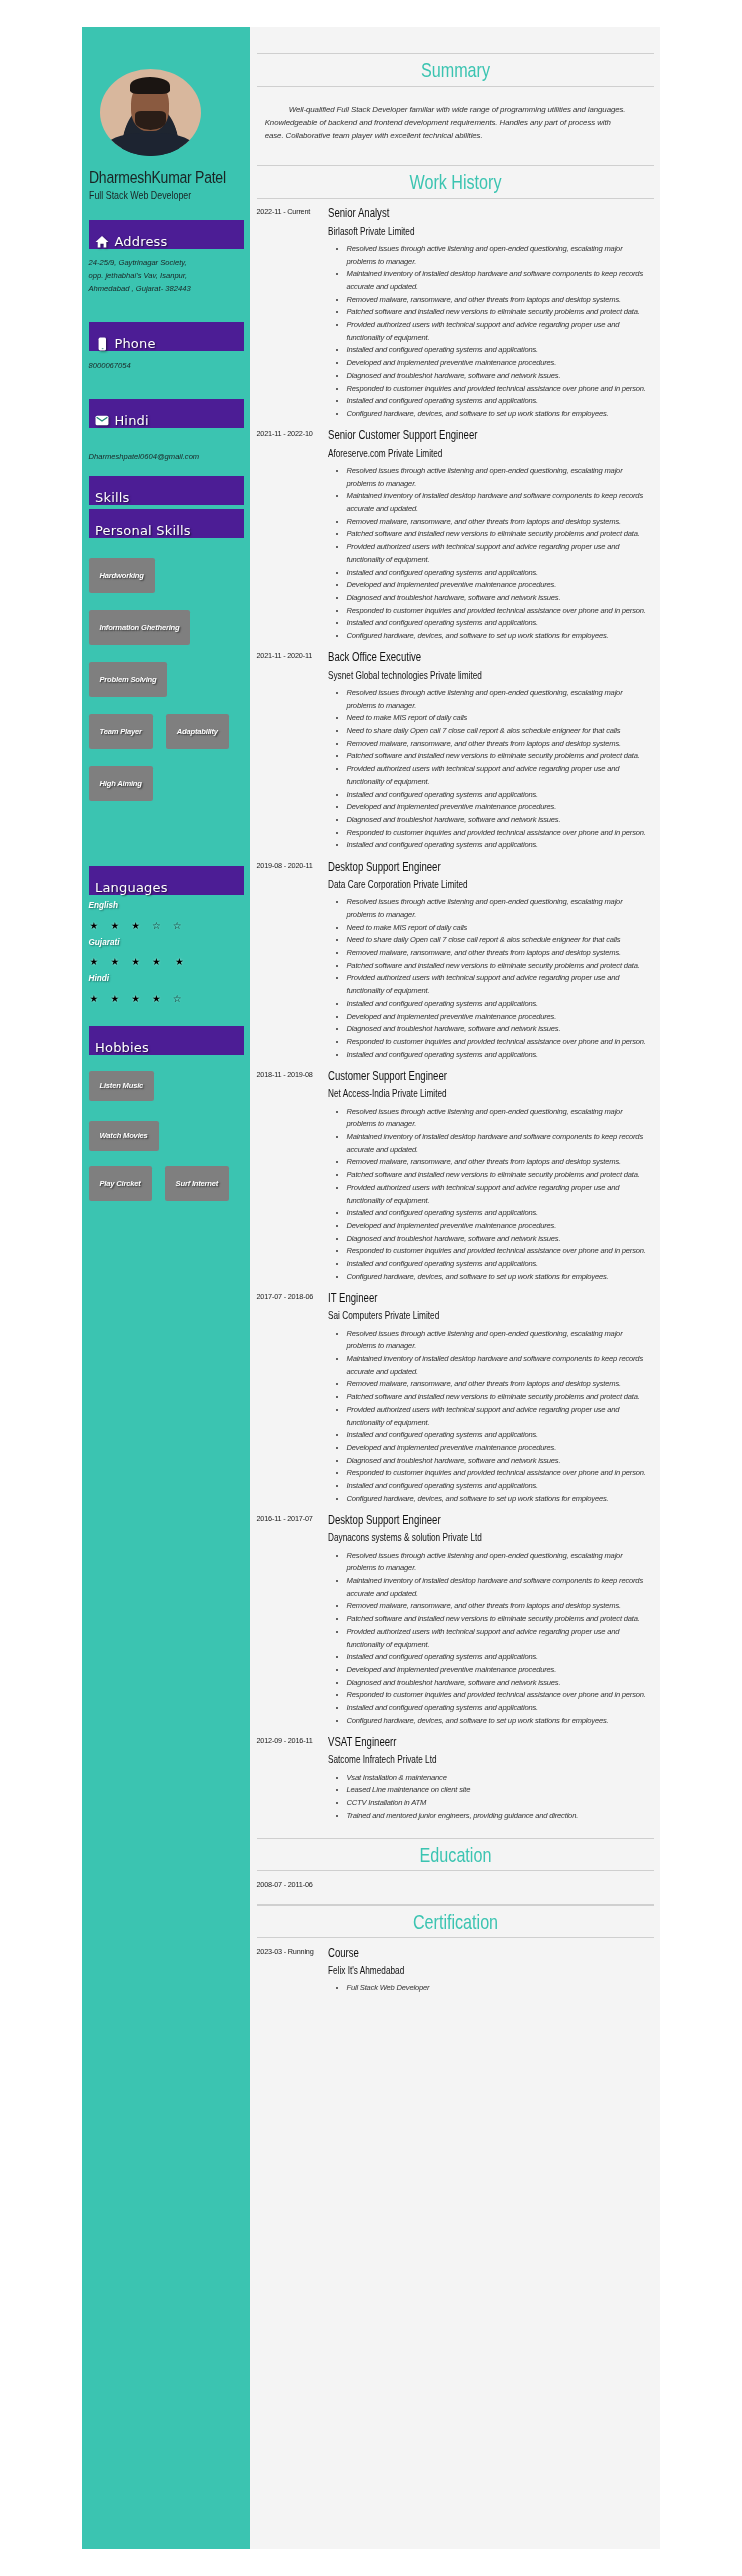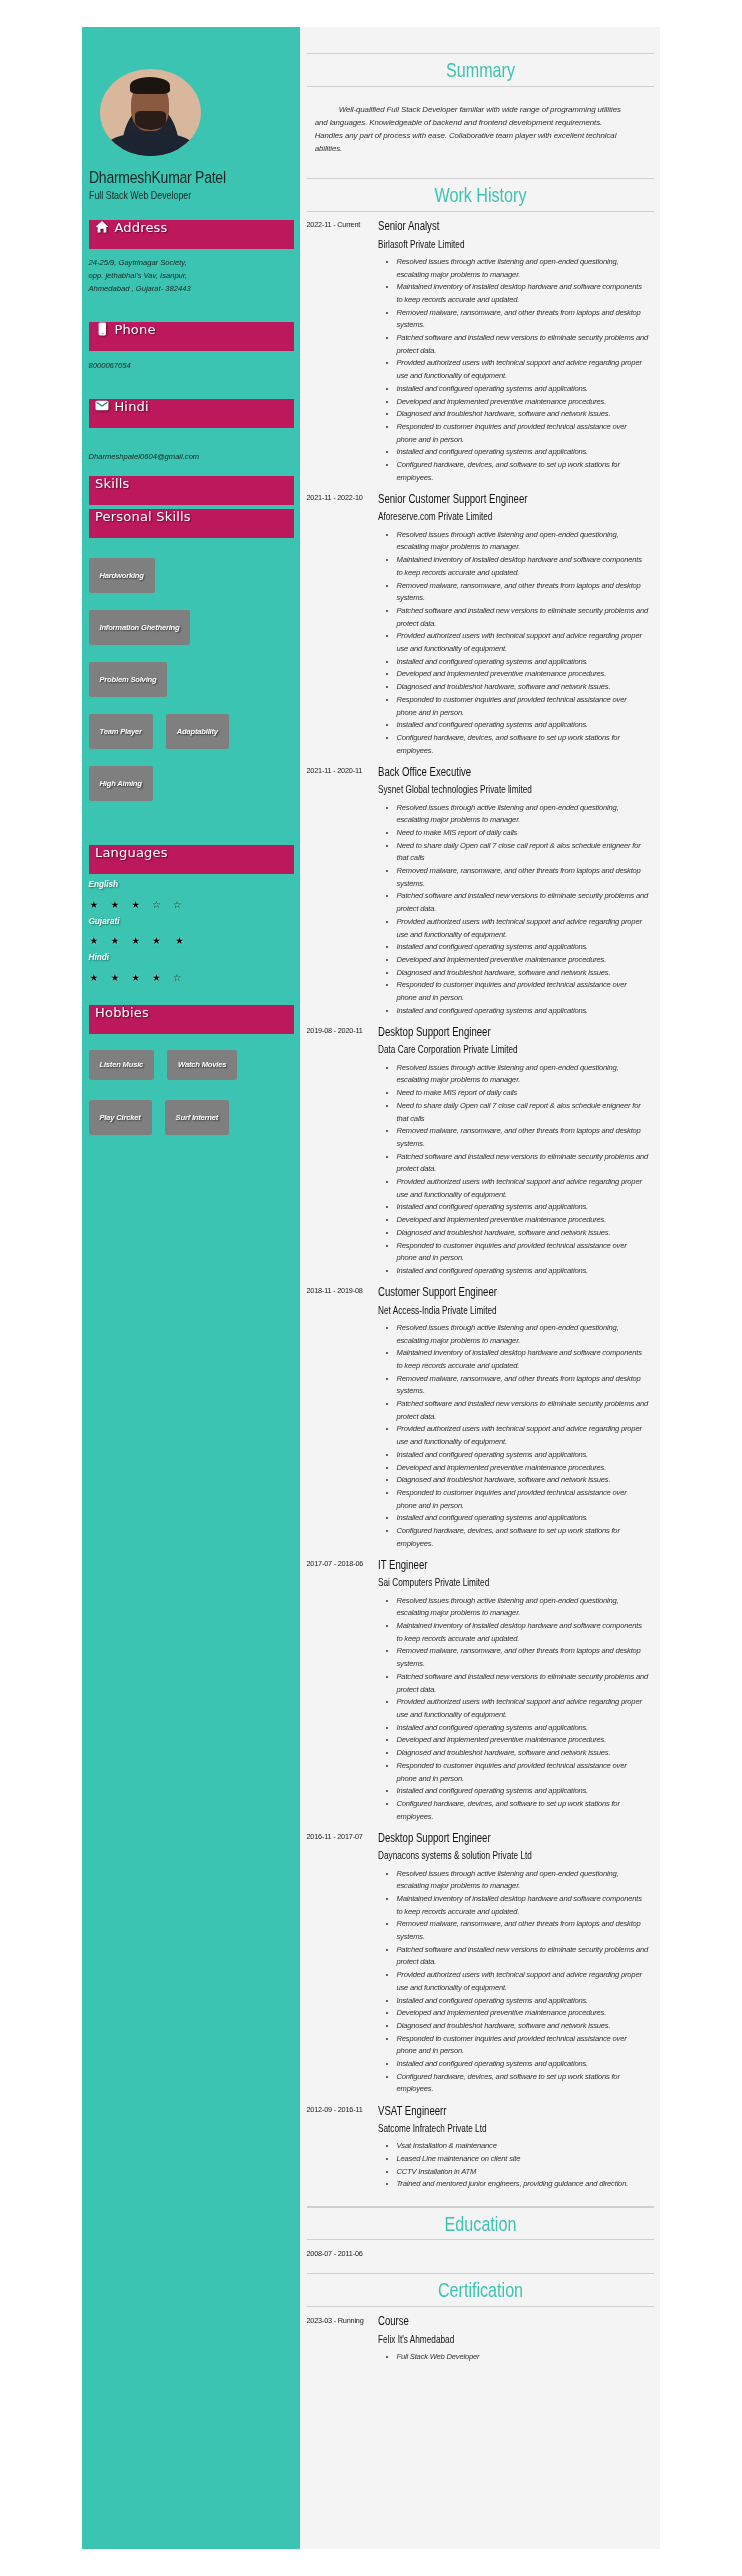--- a/index.html
+++ b/index.html
@@ -4,21 +4,21 @@
 <style>
   * { box-sizing: border-box; margin: 0; padding: 0; }
   html, body { background: #ffffff; }
   body { width: 742px; min-height: 2576px; position: relative; font-family: "Liberation Sans", sans-serif; }
   .resume {
     position: absolute; left: 82px; top: 27px; width: 578px; height: 2522px;
     display: flex;
   }
   
   .sidebar {
-    width: 218px; height: 100%; background: #3bc4b1; padding: 0 6.5px;
+    width: 168px; height: 100%; background: #3bc4b1; padding: 0 6.5px;
     color: #1f2a2a;
   }
   .photo-wrap { padding-top: 42px; padding-left: 11.4px; }
   .photo {
     width: 101px; height: 87px; border-radius: 50%;
     background: radial-gradient(ellipse at 50% 38%, #5a3b2a 0 22%, transparent 23%),
                 radial-gradient(ellipse at 50% 95%, #1e2530 0 40%, transparent 41%),
                 #d8b79d;
     position: relative; overflow: hidden;
   }
@@ -26,21 +26,21 @@
   .photo .hair { position: absolute; left: 30px; top: 7.6px; width: 40px; height: 17.4px; border-radius: 50% 50% 20% 20%; background: #1b1512; }
   .photo .beard { position: absolute; left: 35px; top: 42px; width: 31.5px; height: 18.5px; border-radius: 20% 20% 50% 50%; background: #2a1d17; }
   .photo .shirt { position: absolute; left: 5.4px; top: 64px; width: 90px; height: 38px; border-radius: 40% 40% 0 0; background: #1d2431; }
   .name {
     font-family: "Liberation Sans", sans-serif; font-stretch: condensed;
     font-size: 16.3px; color: #1a2424; margin-top: 12px; letter-spacing: -0.3px; transform: scaleX(0.86); transform-origin: left;
     white-space: nowrap;
   }
   .role { font-size: 10.3px; color: #1a2424; margin-top: 3.3px; transform: scaleX(0.86); transform-origin: left; white-space: nowrap; }
   .side-head {
-    background: #be185d; color: #fff; height: 29px; display: flex; align-items: flex-start;
+    background: #4c1d95; color: #fff; height: 29px; display: flex; align-items: flex-end;
     padding-left: 6.5px; font-size: 13px; text-shadow: 1.1px 1.1px 1.6px rgba(0,0,0,0.55);
     font-family: "DejaVu Sans", sans-serif; letter-spacing: 0.2px;
   }
   .side-head .ic { width: 14px; height: 14px; margin-right: 5.4px; display: inline-flex; align-items: center; justify-content: center; filter: drop-shadow(1.1px 1.1px 1.1px rgba(0,0,0,0.5)); }
   .side-text { font-style: italic; font-size: 7.6px; line-height: 13px; color: #1a2424; padding-top: 7.6px; }
   .chips { display: flex; flex-wrap: wrap; gap: 0; padding-top: 18.5px; }
   .chip {
     background: #7f7f7f; color: #fff; font-style: italic; font-weight: bold; font-size: 7.6px;
     padding: 0 11px; height: 35px; line-height: 35px; border-radius: 2.2px;
     margin: 0 13px 17px 0; text-shadow: 1.1px 1.1px 1.6px rgba(0,0,0,0.6);
@@ -133,21 +133,21 @@
       <div class="chip">Information Ghethering</div>
       <div style="flex-basis:100%;height:0"></div>
       <div class="chip">Problem Solving</div>
       <div style="flex-basis:100%;height:0"></div>
       <div class="chip">Team Player</div>
       <div class="chip">Adaptability</div>
       <div style="flex-basis:100%;height:0"></div>
       <div class="chip">High Aiming</div>
     </div>
 
-    <div style="margin-top:27px" class="side-head">
+    <div style="margin-top:48px" class="side-head">
       <span>Languages</span>
     </div>
     <div>
       <div class="lang-name">English</div>
       <div class="stars">
         <span class="star">★</span>
         <span class="star">★</span>
         <span class="star">★</span>
         <span class="star empty">☆</span>
         <span class="star empty">☆</span>

